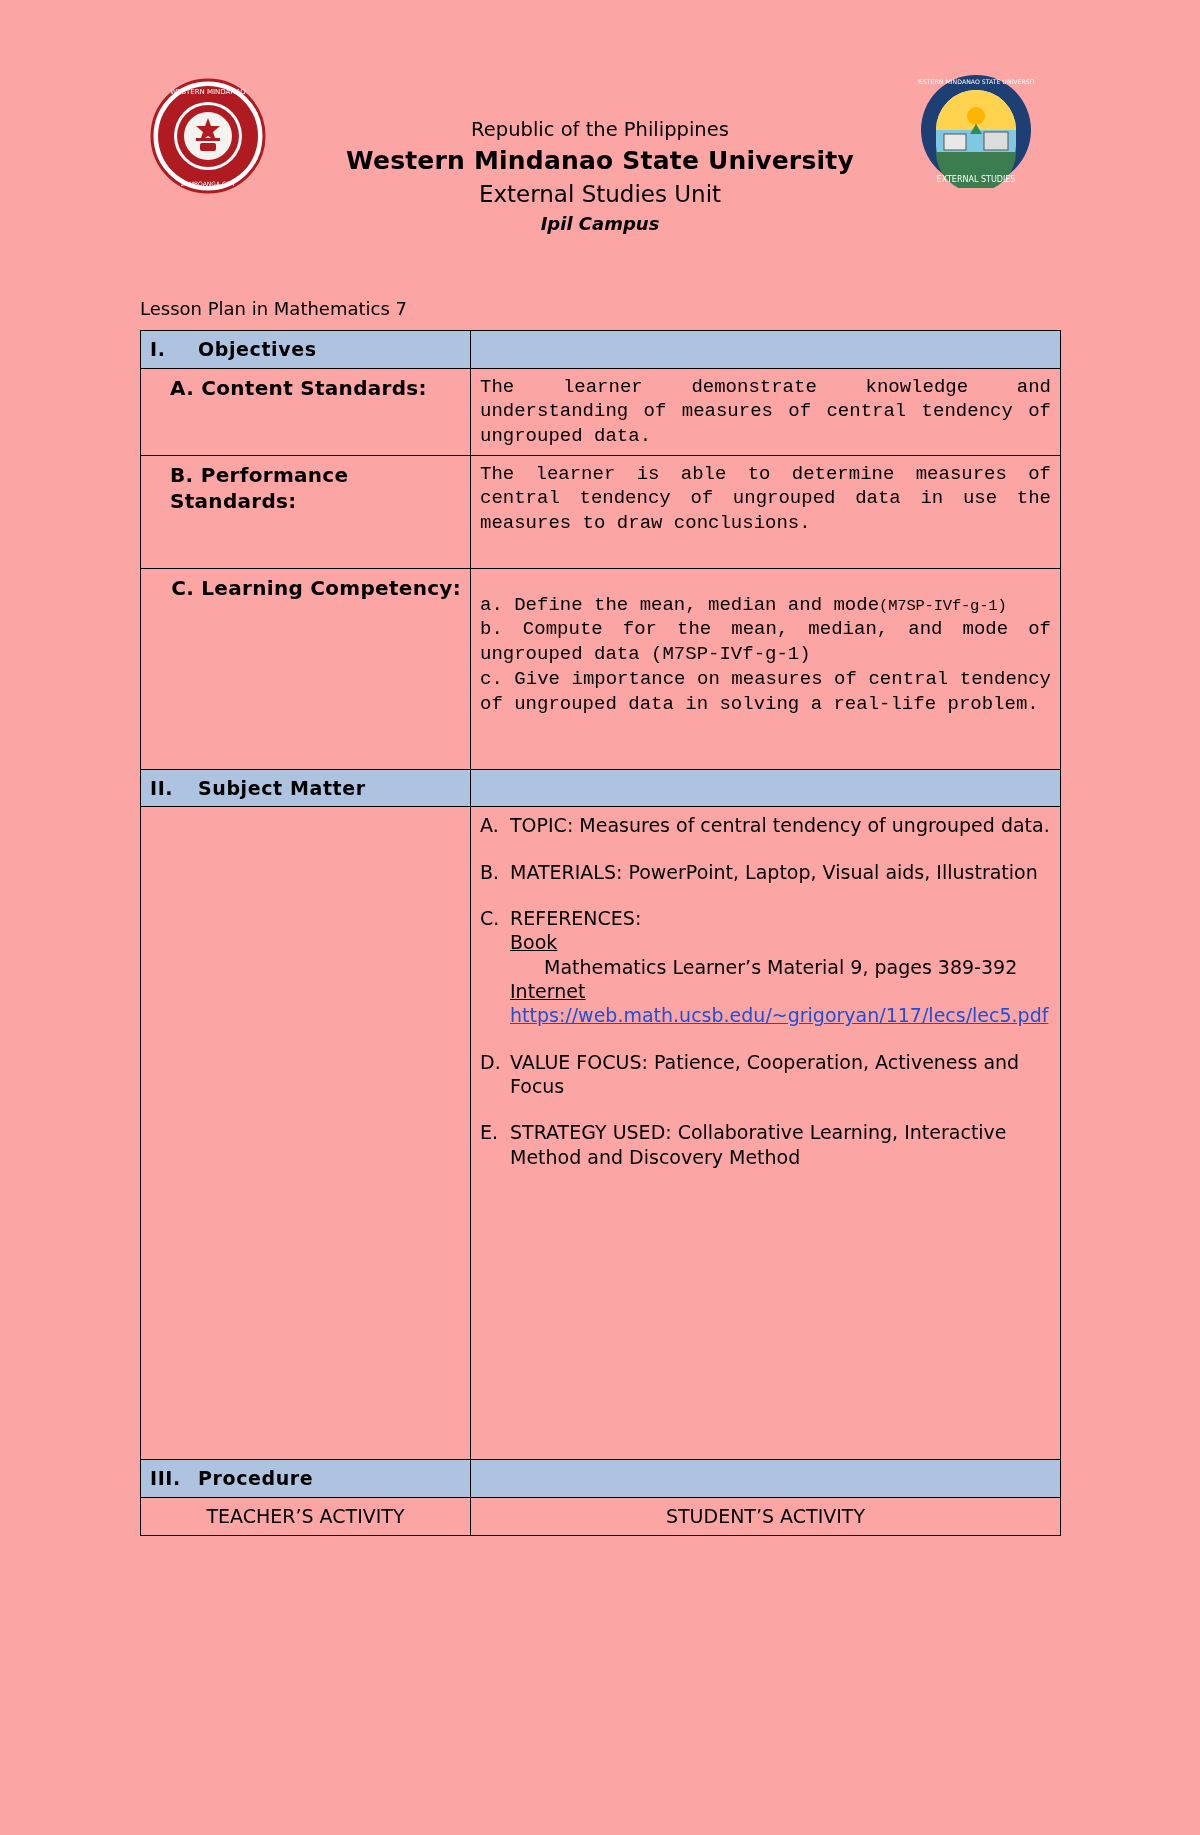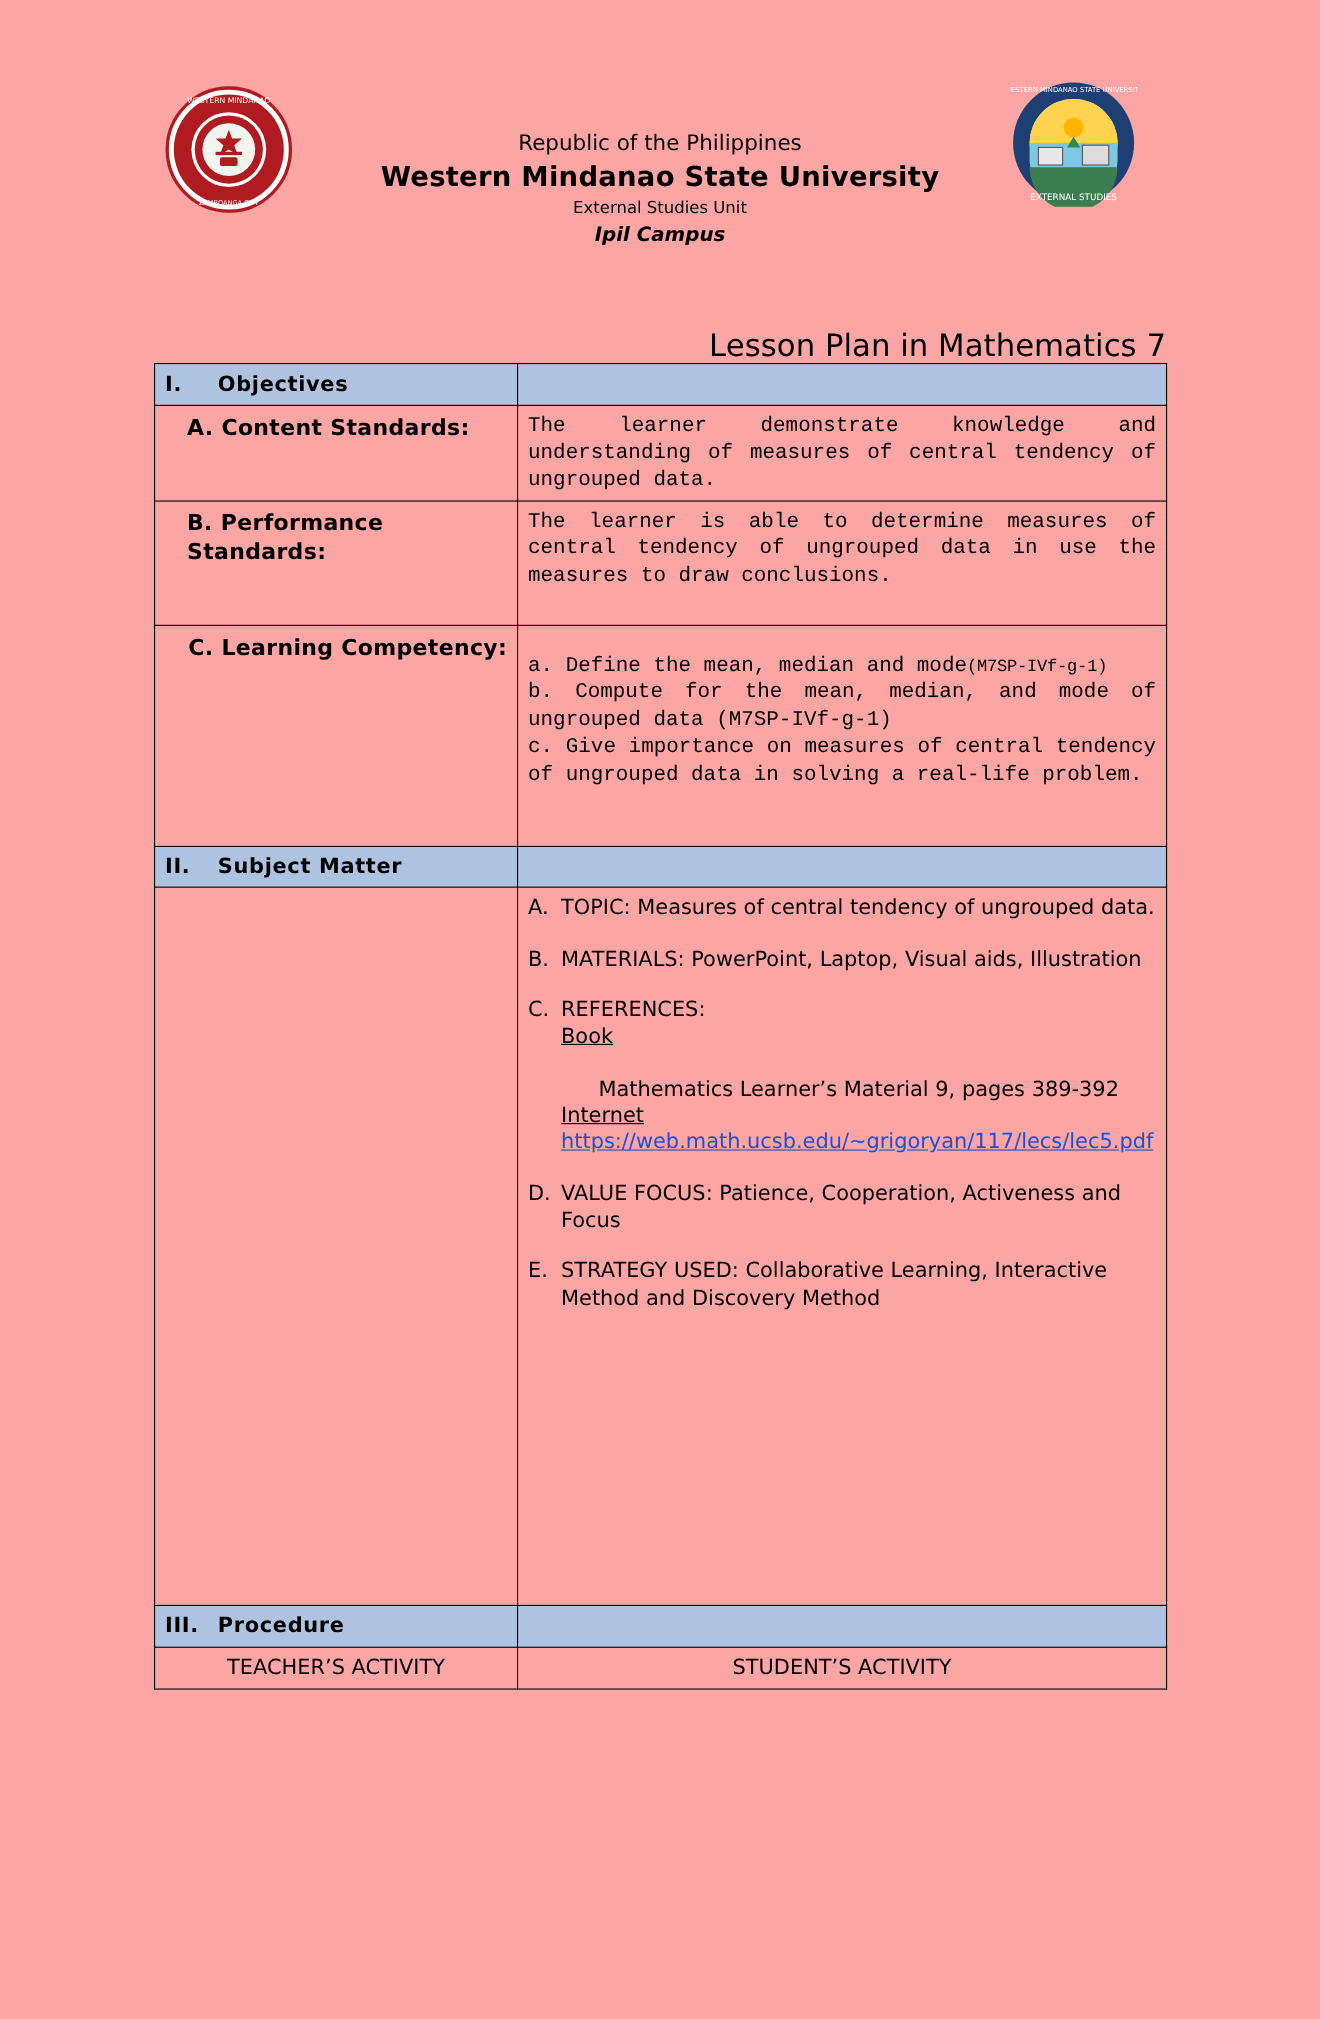--- a/index.html
+++ b/index.html
@@ -51,37 +51,37 @@
     font-size: 19.5px;
     font-family: "DejaVu Sans", sans-serif;
   }
   .line-univ {
     font-size: 25px;
     font-weight: bold;
     letter-spacing: 0.2px;
     margin-top: 2px;
   }
   .line-unit {
-    font-size: 15px;
+    font-size: 23px;
     margin-top: 3px;
   }
   .line-campus {
     font-size: 18px;
     font-style: italic;
     font-weight: bold;
     margin-top: 3px;
   }
 
   .doc-title {
     position: absolute;
     left: 140px;
     top: 298px;
     width: 920px;
-    text-align: right;
-    font-size: 28px;
+    text-align: left;
+    font-size: 18px;
   }
 
   
   table.lp {
     position: absolute;
     left: 140px;
     top: 330px;
     width: 920px;
     border-collapse: collapse;
     table-layout: fixed;
@@ -144,21 +144,21 @@
     width: 30px;
     flex: 0 0 30px;
   }
   .sm-body { flex: 1 1 auto; }
   .u { text-decoration: underline; }
   .link {
     color: #1f4fd8;
     text-decoration: underline;
     word-break: break-all;
   }
-  .indent-ref { display: block; margin-left: 34px; margin-top: 23px; }
+  .indent-ref { display: block; margin-left: 34px; }
 
   .sm-right-pad { padding-left: 58px; padding-top: 14px; }
 
   .proc-sub td {
     text-align: center;
     font-size: 19.5px;
     padding: 4px 6px;
   }
   .col-proc-left { width: 650px; }
   .col-proc-right { width: 270px; }

